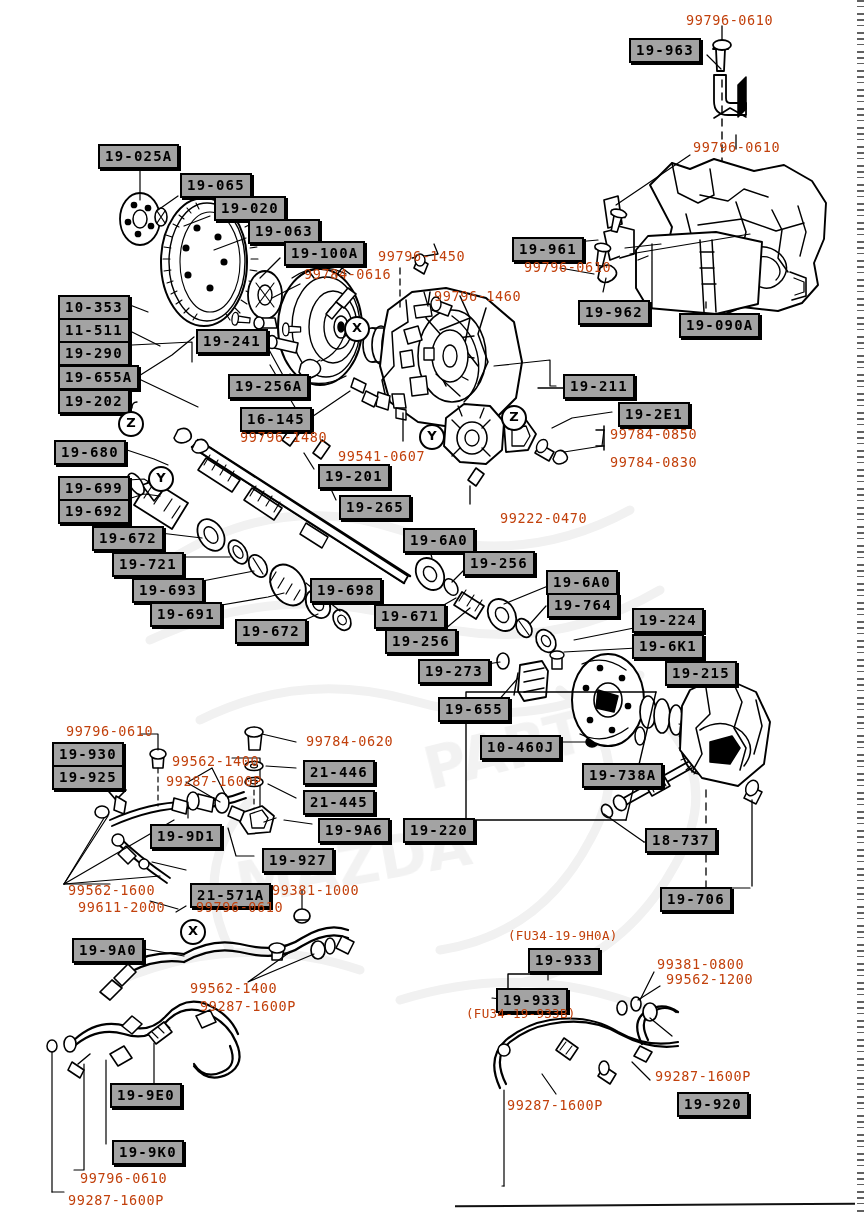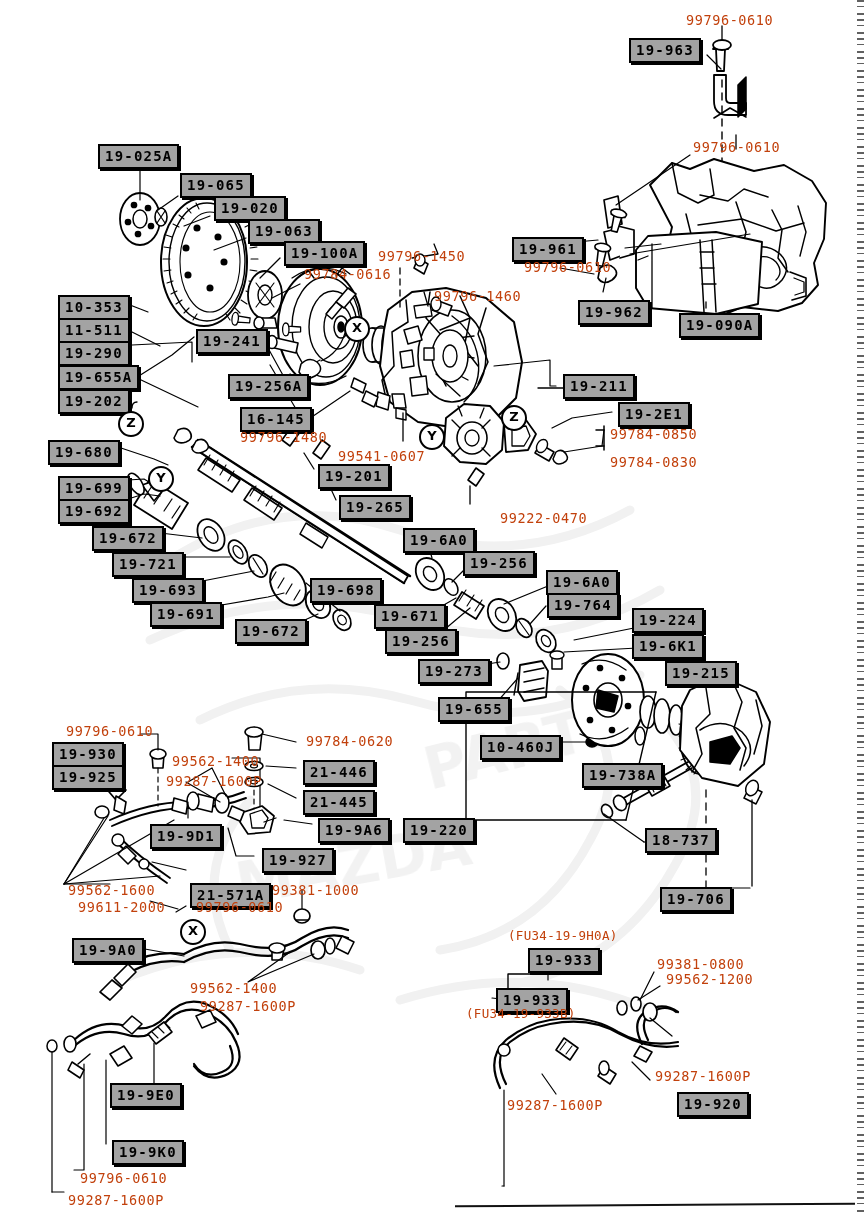--- a/index.html
+++ b/index.html
@@ -641,21 +641,21 @@
       <div class="pn" style="left: 248px; top: 219px;">19-063</div>
       <div class="pn" style="left: 284px; top: 241px;">19-100A</div>
       <div class="pn" style="left: 58px; top: 295px;">10-353</div>
       <div class="pn" style="left: 58px; top: 318px;">11-511</div>
       <div class="pn" style="left: 58px; top: 341px;">19-290</div>
       <div class="pn" style="left: 58px; top: 365px;">19-655A</div>
       <div class="pn" style="left: 58px; top: 389px;">19-202</div>
       <div class="pn" style="left: 196px; top: 329px;">19-241</div>
       <div class="pn" style="left: 228px; top: 374px;">19-256A</div>
       <div class="pn" style="left: 240px; top: 399px; margin-top: 8px;">16-145</div>
-      <div class="pn" style="left: 48px; top: 440px;">19-680</div>
+      <div class="pn" style="left: 54px; top: 440px;">19-680</div>
       <div class="pn" style="left: 58px; top: 476px;">19-699</div>
       <div class="pn" style="left: 58px; top: 499px;">19-692</div>
       <div class="pn" style="left: 92px; top: 526px;">19-672</div>
       <div class="pn" style="left: 112px; top: 552px;">19-721</div>
       <div class="pn" style="left: 132px; top: 578px;">19-693</div>
       <div class="pn" style="left: 150px; top: 602px;">19-691</div>
       <div class="pn" style="left: 235px; top: 619px;">19-672</div>
       <div class="pn" style="left: 310px; top: 578px;">19-698</div>
       <div class="pn" style="left: 318px; top: 464px;">19-201</div>
       <div class="pn" style="left: 339px; top: 495px;">19-265</div>

